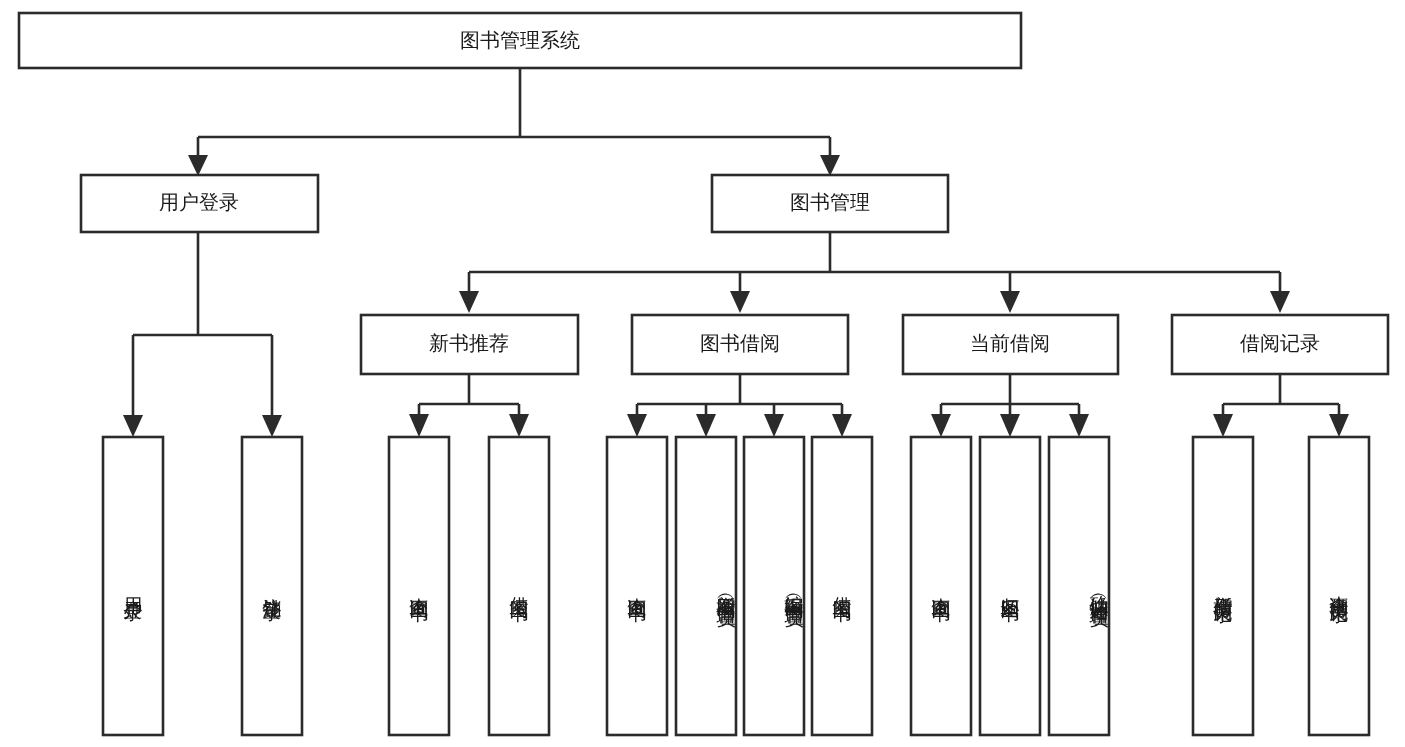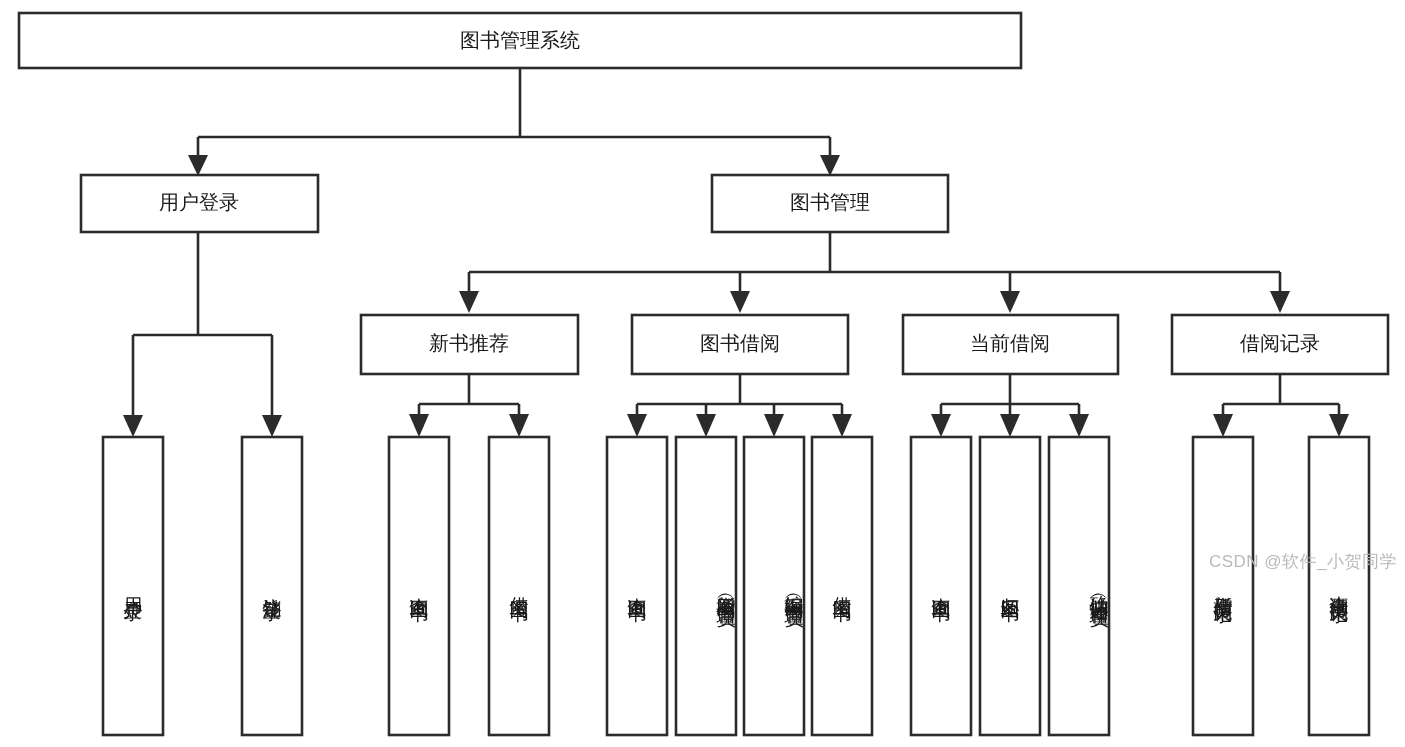--- a/index.html
+++ b/index.html
@@ -215,14 +215,13 @@
   <div class="leaf-label-wrap" style="left:607px;top:437px;width:60px;height:298px;">查询图书</div>
   <div class="leaf-label-wrap" style="left:676px;top:437px;width:60px;height:298px;align-items:flex-start;padding-top:6px;box-sizing:border-box;">新增图书（管理员）</div>
   <div class="leaf-label-wrap" style="left:744px;top:437px;width:60px;height:298px;align-items:flex-start;padding-top:6px;box-sizing:border-box;">编辑图书（管理员）</div>
   <div class="leaf-label-wrap" style="left:812px;top:437px;width:60px;height:298px;">借阅图书</div>
   <div class="leaf-label-wrap" style="left:911px;top:437px;width:60px;height:298px;">查询图书</div>
   <div class="leaf-label-wrap" style="left:980px;top:437px;width:60px;height:298px;">归还图书</div>
   <div class="leaf-label-wrap" style="left:1049px;top:437px;width:60px;height:298px;align-items:flex-start;padding-top:6px;box-sizing:border-box;">确认归还（管理员）</div>
   <div class="leaf-label-wrap" style="left:1193px;top:437px;width:60px;height:298px;">新增借阅记录</div>
   <div class="leaf-label-wrap" style="left:1309px;top:437px;width:60px;height:298px;">查询借阅记录</div>
 
-  <div class="watermark">CSDN @软件_小贺同学</div>
 </div>
 
 </body></html>

